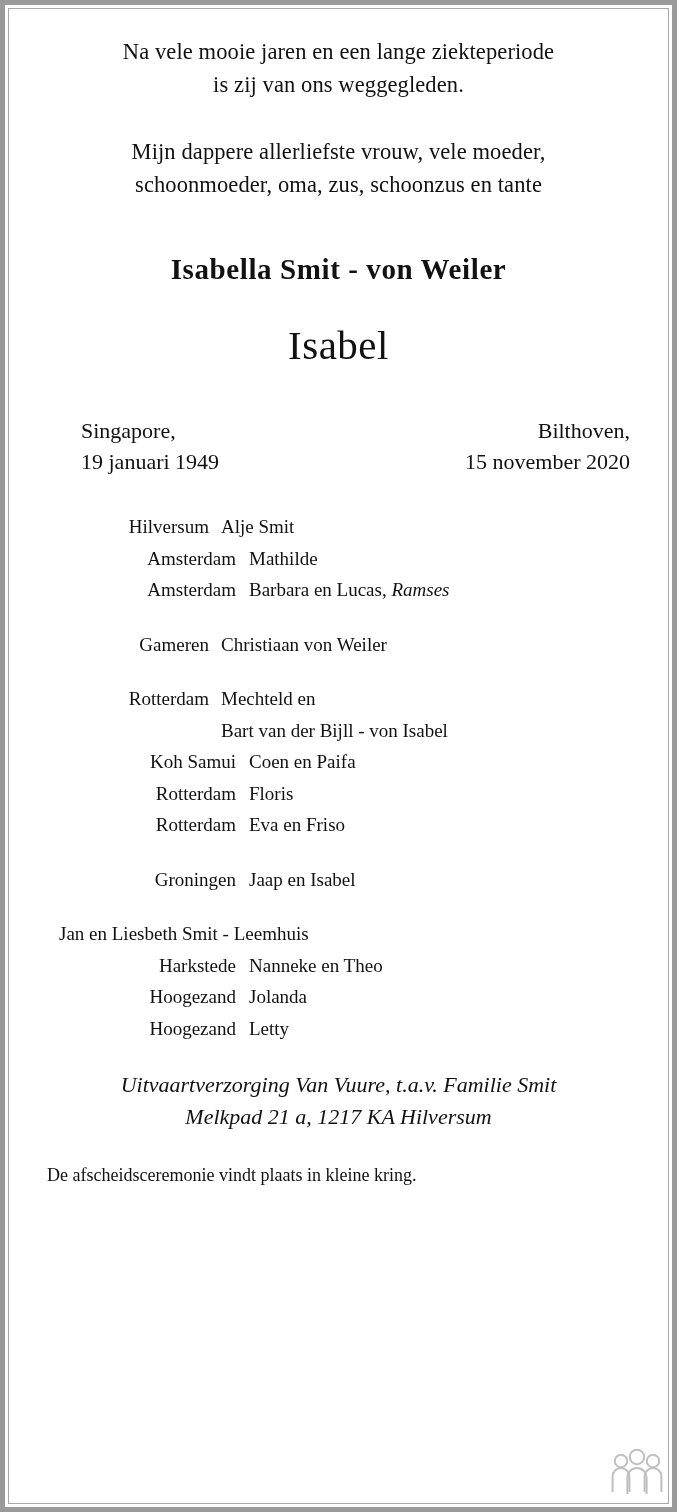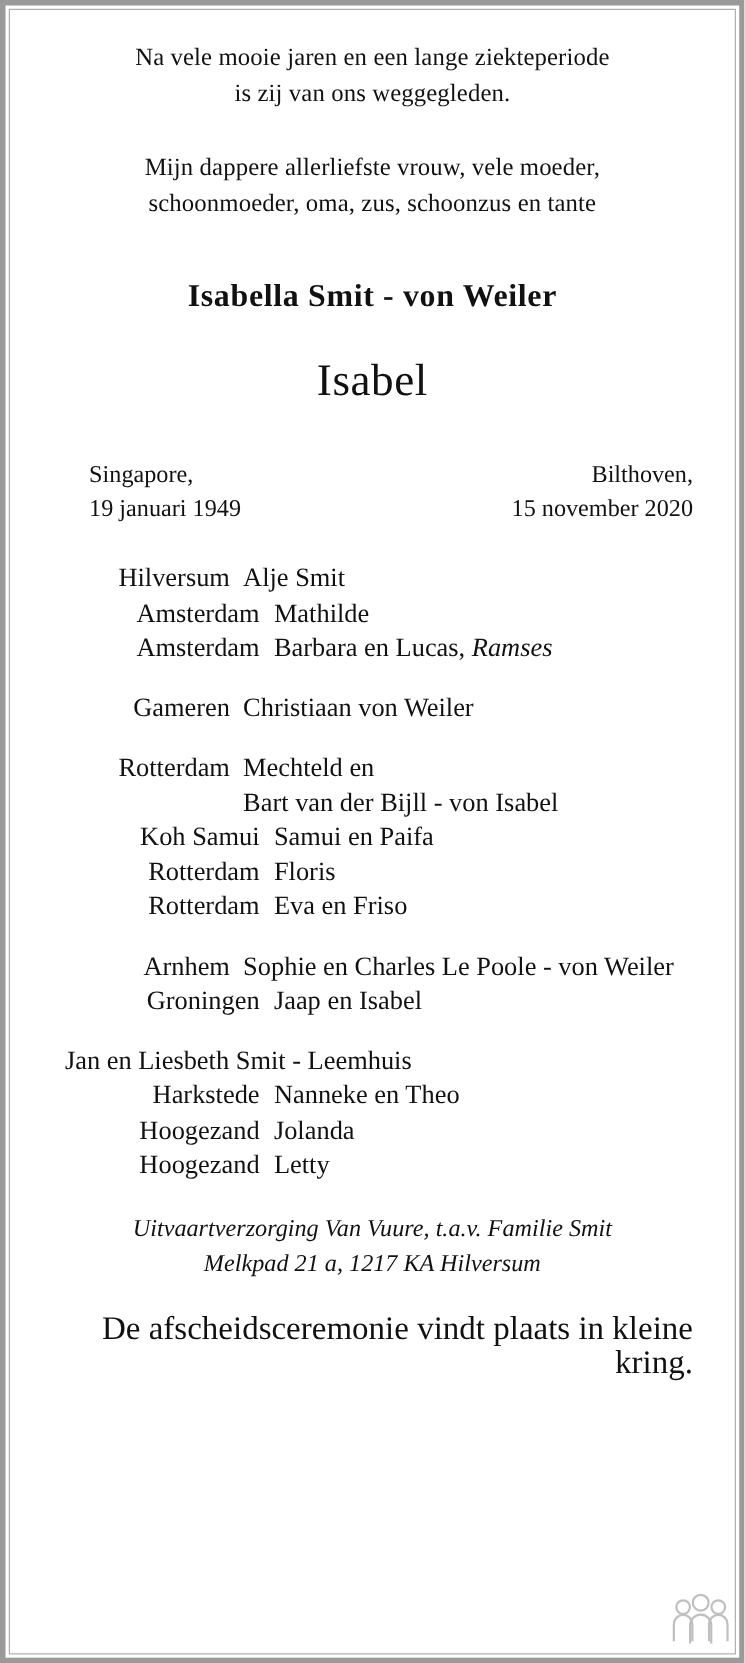--- a/index.html
+++ b/index.html
@@ -84,21 +84,21 @@
   }
   .dates .left  { text-align: left; margin-left: 34px; }
   .dates .right { text-align: right; }
 
   
   .families { padding-top: 34px; }
   .family-group { margin-bottom: 23px; }
   .family-group:last-child { margin-bottom: 0; }
   .fam-row {
     display: flex;
-    font-size: 24px;
+    font-size: 19px;
     line-height: 31.5px;
     white-space: nowrap;
   }
   .fam-place {
     flex: 0 0 auto;
     text-align: right;
   }
   .fam-name  { flex: 1 1 auto; }
   
   .gen1 .fam-place { width: 162px; }
@@ -121,22 +121,22 @@
   }
 
   
   .closing {
     text-align: center;
     font-size: 22px;
     line-height: 31.5px;
     padding-top: 35px;
   }
   .final-line {
-    text-align: right;
-    font-size: 30px;
+    text-align: left;
+    font-size: 18px;
     line-height: 31.5px;
     padding-top: 28px;
   }
 
   
   .logo {
     position: absolute;
     right: 13px;
     bottom: 12px;
     width: 54px;
@@ -202,36 +202,32 @@
           <div class="fam-row gen1">
             <div class="fam-place">Rotterdam</div>
             <div class="fam-name">Mechteld en</div>
           </div>
           <div class="fam-row cont">
             <div class="fam-place"></div>
             <div class="fam-name">Bart van der Bijll - von Isabel</div>
           </div>
           <div class="fam-row gen2">
             <div class="fam-place">Koh Samui</div>
-            <div class="fam-name">Samui en Paifa</div>
+            <div class="fam-name">Coen en Paifa</div>
           </div>
           <div class="fam-row gen2">
             <div class="fam-place">Rotterdam</div>
             <div class="fam-name">Floris</div>
           </div>
           <div class="fam-row gen2">
             <div class="fam-place">Rotterdam</div>
             <div class="fam-name">Eva en Friso</div>
           </div>
         </div>
         <div class="family-group">
-          <div class="fam-row gen1">
-            <div class="fam-place">Arnhem</div>
-            <div class="fam-name">Sophie en Charles Le Poole - von Weiler</div>
-          </div>
           <div class="fam-row gen2">
             <div class="fam-place">Groningen</div>
             <div class="fam-name">Jaap en Isabel</div>
           </div>
         </div>
         <div class="family-group">
           <div class="fam-row gen1">
             <div class="fam-name">Jan en Liesbeth Smit - Leemhuis</div>
           </div>
           <div class="fam-row gen2">

